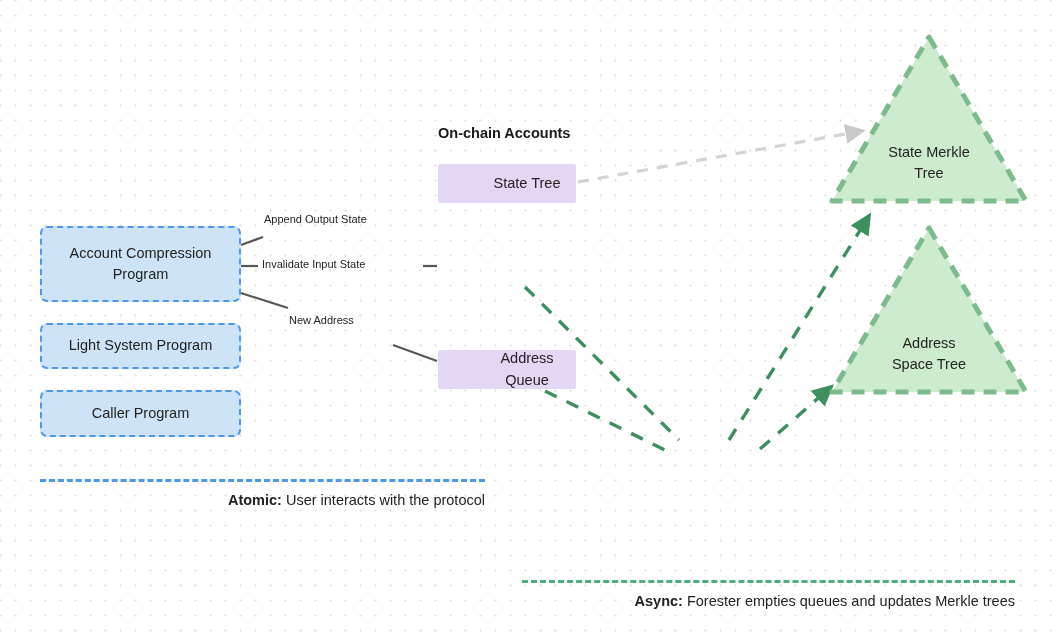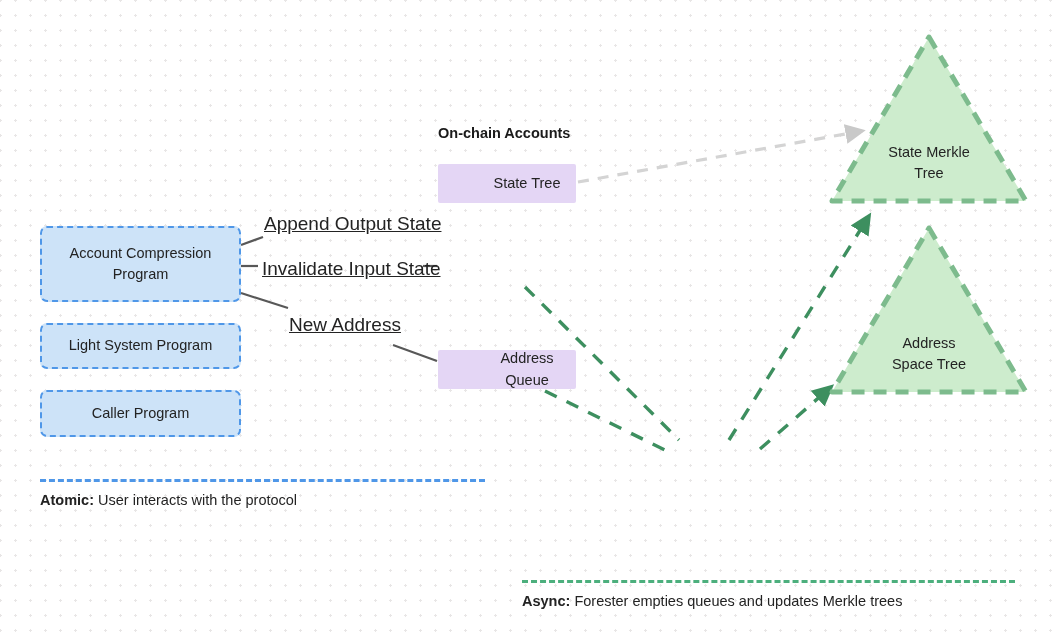--- a/index.html
+++ b/index.html
@@ -48,34 +48,33 @@
     display:flex; flex-direction:column;
     align-items:center; justify-content:center;
     font-size:14.5px; line-height:1.5; color:#232323;
     text-align:center;
   }
   .tri-label { justify-content:flex-end; padding-bottom:22px; }
   .dia-label { justify-content:center; }
 
   .edge-label {
     position:absolute;
-    font-size:19px;
+    font-size:11px;
     color:#232323;
     white-space:nowrap;
-    text-decoration:underline;
   }
   .section-title {
     position:absolute;
     font-size:14.5px;
     font-weight:bold;
     color:#1b1b1b;
     white-space:nowrap;
   }
 
-  .legend { position:absolute; }
+  .legend { position:absolute;text-align:right; }
   .legend-rule { height:0; border-top:3.2px dashed; width:100%; }
   .legend-rule.atomic { border-color:#4f97e8; }
   .legend-rule.async { border-color:#4caf7d; }
   .legend-text {
     margin-top:10px;
     font-size:14.5px;
     color:#232323;
     white-space:nowrap;
   }
   .legend-text b { font-weight:bold; }

